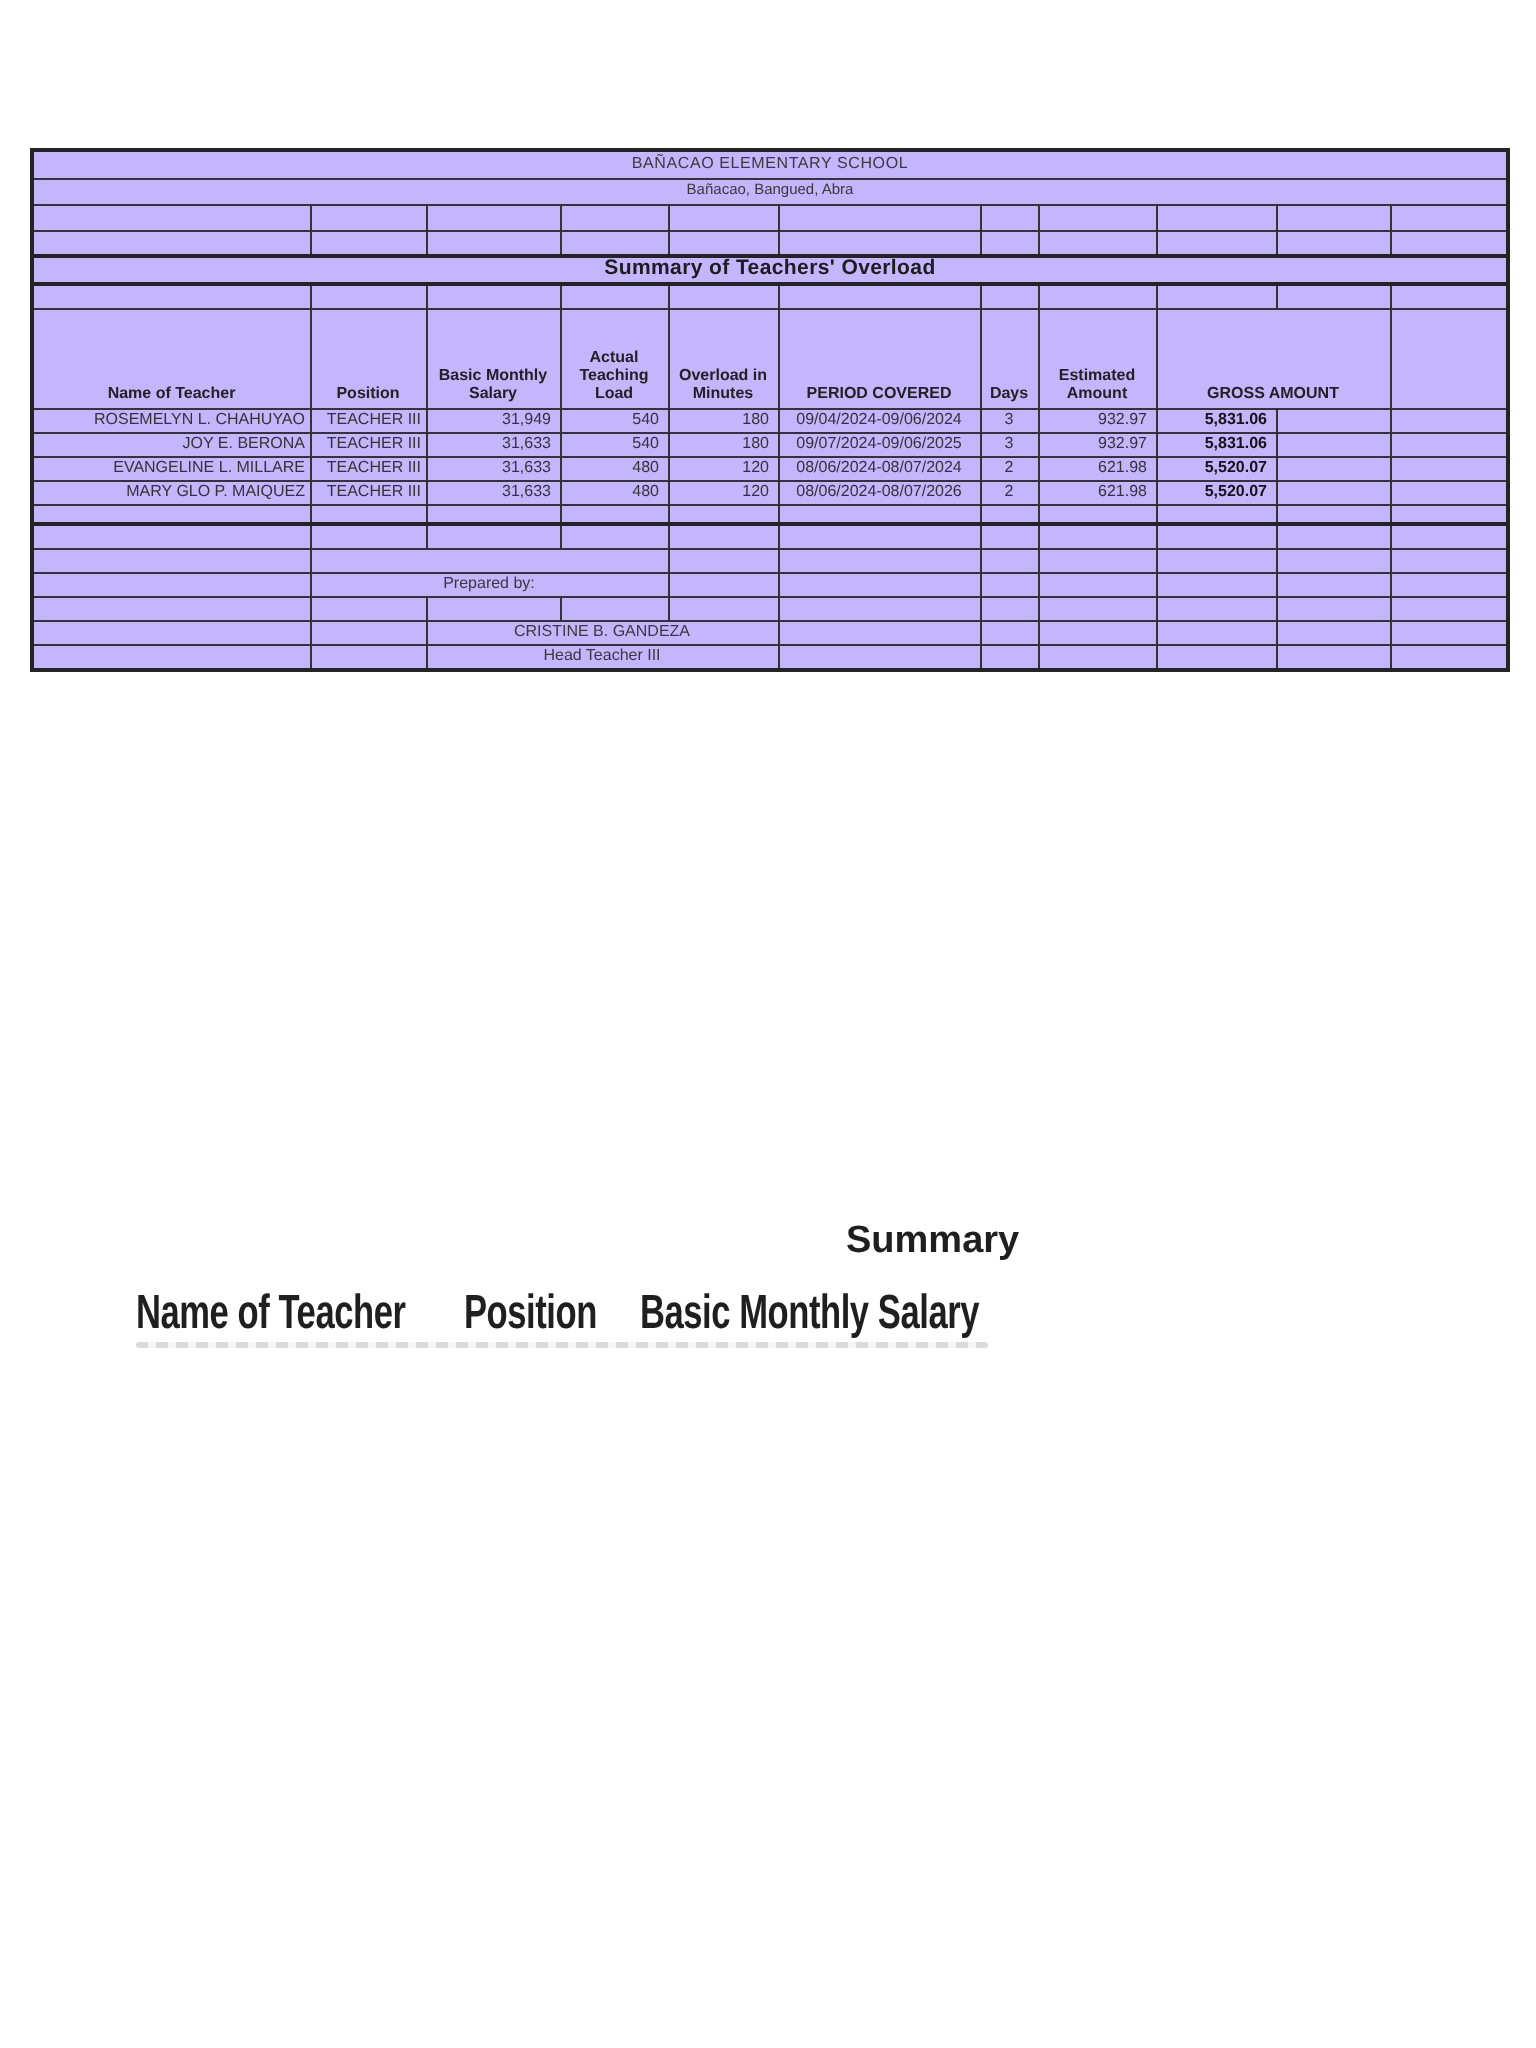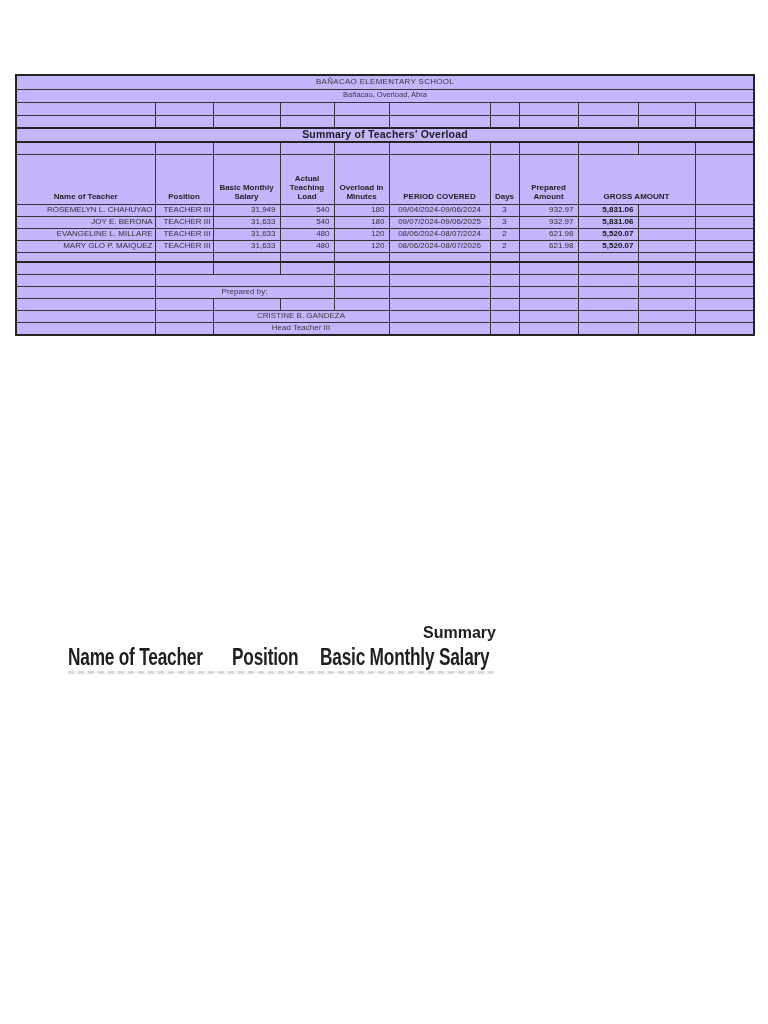--- a/index.html
+++ b/index.html
@@ -42,21 +42,21 @@
   td.bold{font-weight:bold;color:#141414;}
   tr.thickbot td{border-bottom:2px solid #242424;}
   
   td.fcenter{text-align:center;font-size:8px;color:#3a3a3a;}
   
   .word{
     position:absolute;font-weight:bold;color:#1f1f1f;line-height:1;
     font-family:"Liberation Sans",sans-serif;white-space:nowrap;
   }
   .word.big{font-size:24px;transform:scaleX(.72);transform-origin:0 0;letter-spacing:-.3px;}
-  #w-summary{left:423px;top:611px;font-size:16px;margin-top:14px;}
+  #w-summary{left:423px;top:611px;font-size:19px;}
   #w-name{left:68px;top:645px;}
   #w-pos{left:232px;top:645px;}
   #w-basic{left:320px;top:645px;}
   .scanline{
     position:absolute;left:68px;top:671px;width:426px;height:3px;opacity:.5;border-radius:2px;
     background:repeating-linear-gradient(90deg,#b5b5b5 0 6px,#eaeaea 6px 10px);
   }
 </style>
 </head>
 <body>
@@ -75,21 +75,21 @@
     <col style="width:57px">
       <col style="width:59px">
   </colgroup>
 
   <tbody>
       <tr style="height:14px">
     <td colspan="11" class="school">BAÑACAO ELEMENTARY SCHOOL</td>
   </tr>
 
   <tr style="height:13px">
-    <td colspan="11" class="address">Bañacao, Overload, Abra</td>
+    <td colspan="11" class="address">Bañacao, Bangued, Abra</td>
   </tr>
 
   <tr style="height:13px">
     <td></td>
         <td></td>
         <td></td>
         <td></td>
         <td></td>
         <td></td>
         <td></td>
@@ -131,21 +131,21 @@
   </tr>
 
   <tr class="hdr" style="height:50px">
     <td>Name of Teacher</td>
     <td>Position</td>
     <td>Basic Monthly Salary</td>
     <td>Actual Teaching Load</td>
     <td>Overload in Minutes</td>
     <td>PERIOD COVERED</td>
     <td>Days</td>
-    <td>Prepared Amount</td>
+    <td>Estimated Amount</td>
     <td colspan="2" class="gross">GROSS AMOUNT</td>
     <td></td>
   </tr>
 
   <tr style="height:12px">
     <td class="tl">ROSEMELYN L. CHAHUYAO</td>
     <td class="tl">TEACHER III</td>
     <td class="tr">31,949</td>
     <td class="tr">540</td>
     <td class="tr">180</td>

